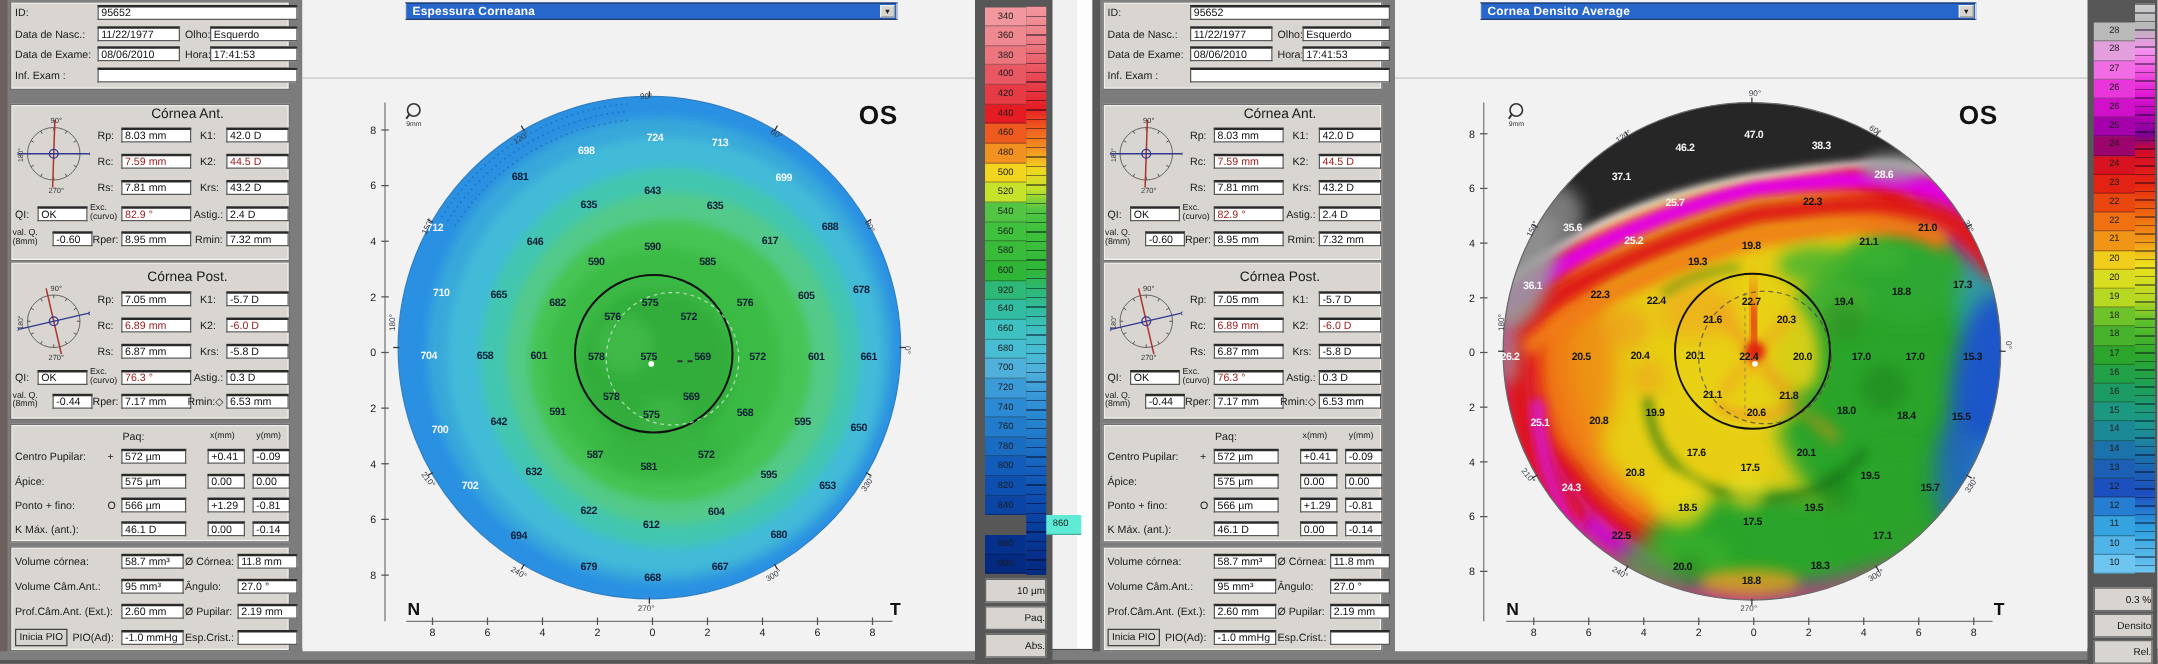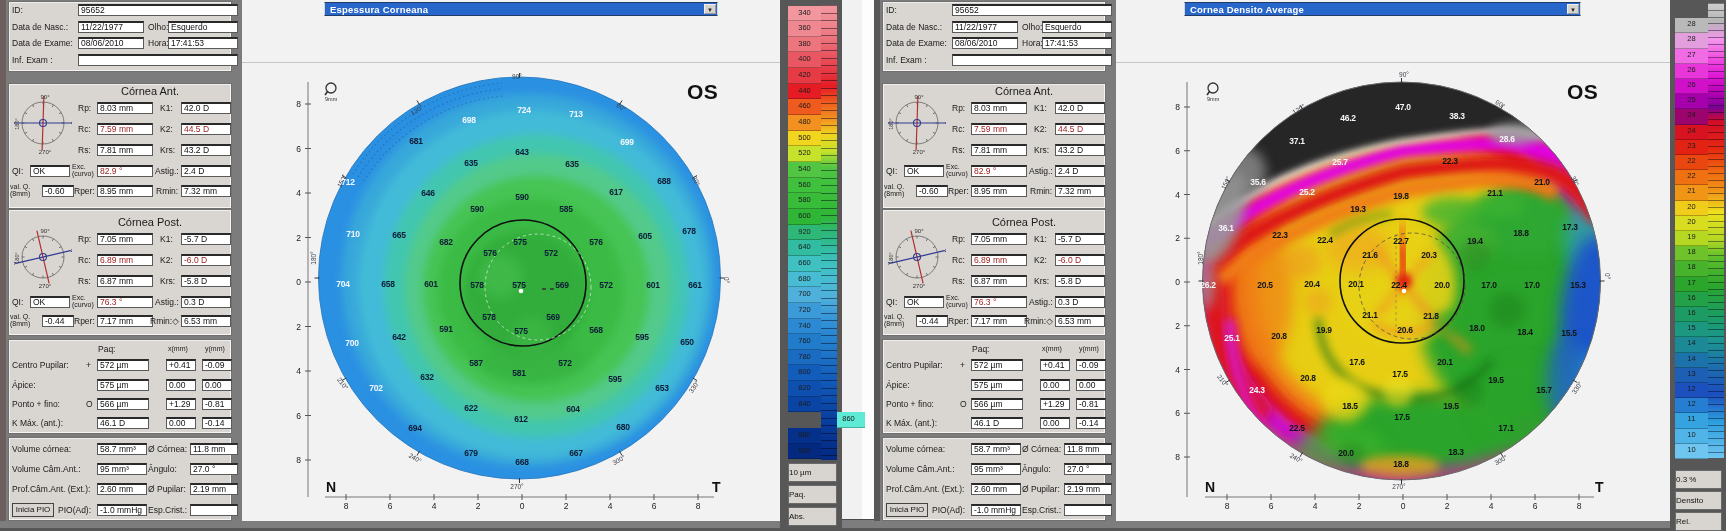--- a/index.html
+++ b/index.html
@@ -14,21 +14,21 @@
  font-size:8.5px;color:#111;padding:0 0 0 2px;white-space:nowrap;overflow:hidden;line-height:9px}
 .red{color:#9e2020}
 .ttl{position:absolute;font-size:11px;color:#1a1a1a;white-space:nowrap}
 .mappanel{position:absolute;background:#f2f2f2}
 .dd{position:absolute;background:#2766cb;border:1px solid #d8d8d8;border-top:1px solid #223a66;border-bottom:1px solid #223a66}
 .ddt{position:absolute;left:5px;top:1px;font-size:9.5px;font-weight:bold;color:#fff;letter-spacing:0.2px}
 .ddb{position:absolute;background:#d7d4cf;border:1px solid #9a9a9a;border-top-color:#f0f0f0;border-left-color:#f0f0f0;
  font-size:6px;color:#222;text-align:center;line-height:10px}
 .cell{position:absolute;font-size:7.5px;color:#1c1c1c;text-align:center;overflow:hidden;line-height:1.9}
 .bbx{position:absolute;background:#d8d5d0;border:1px solid #6a6a6a;font-size:8px;color:#111;
- text-align:left}
+ text-align:right}
 </style></head><body>
 <div id="page">
     <div class="abs" style="left:0;top:519px;width:1726px;height:12px;background:#7d7d7d;border-top:1px solid #4a4a4a"></div>
     <div class="abs" style="left:0;top:528px;width:1726px;height:3px;background:#565656"></div>
     <div class="abs" style="left:842px;top:0;width:20px;height:519px;background:#f1f1f1"></div>
     <div class="abs" style="left:862px;top:0;width:14px;height:519px;background:#fdfdfd"></div>
     <div class="abs sbbg" style="left:0px;top:0;width:242px;height:521px"></div>
     <div class="abs" style="left:0px;top:0;width:6px;height:521px;background:#6e5f5f"></div>
     <div class="box" style="left:8px;top:1px;width:224px;height:71px"></div>
     <div class="lb" style="left:12px;top:6px">ID:</div>

